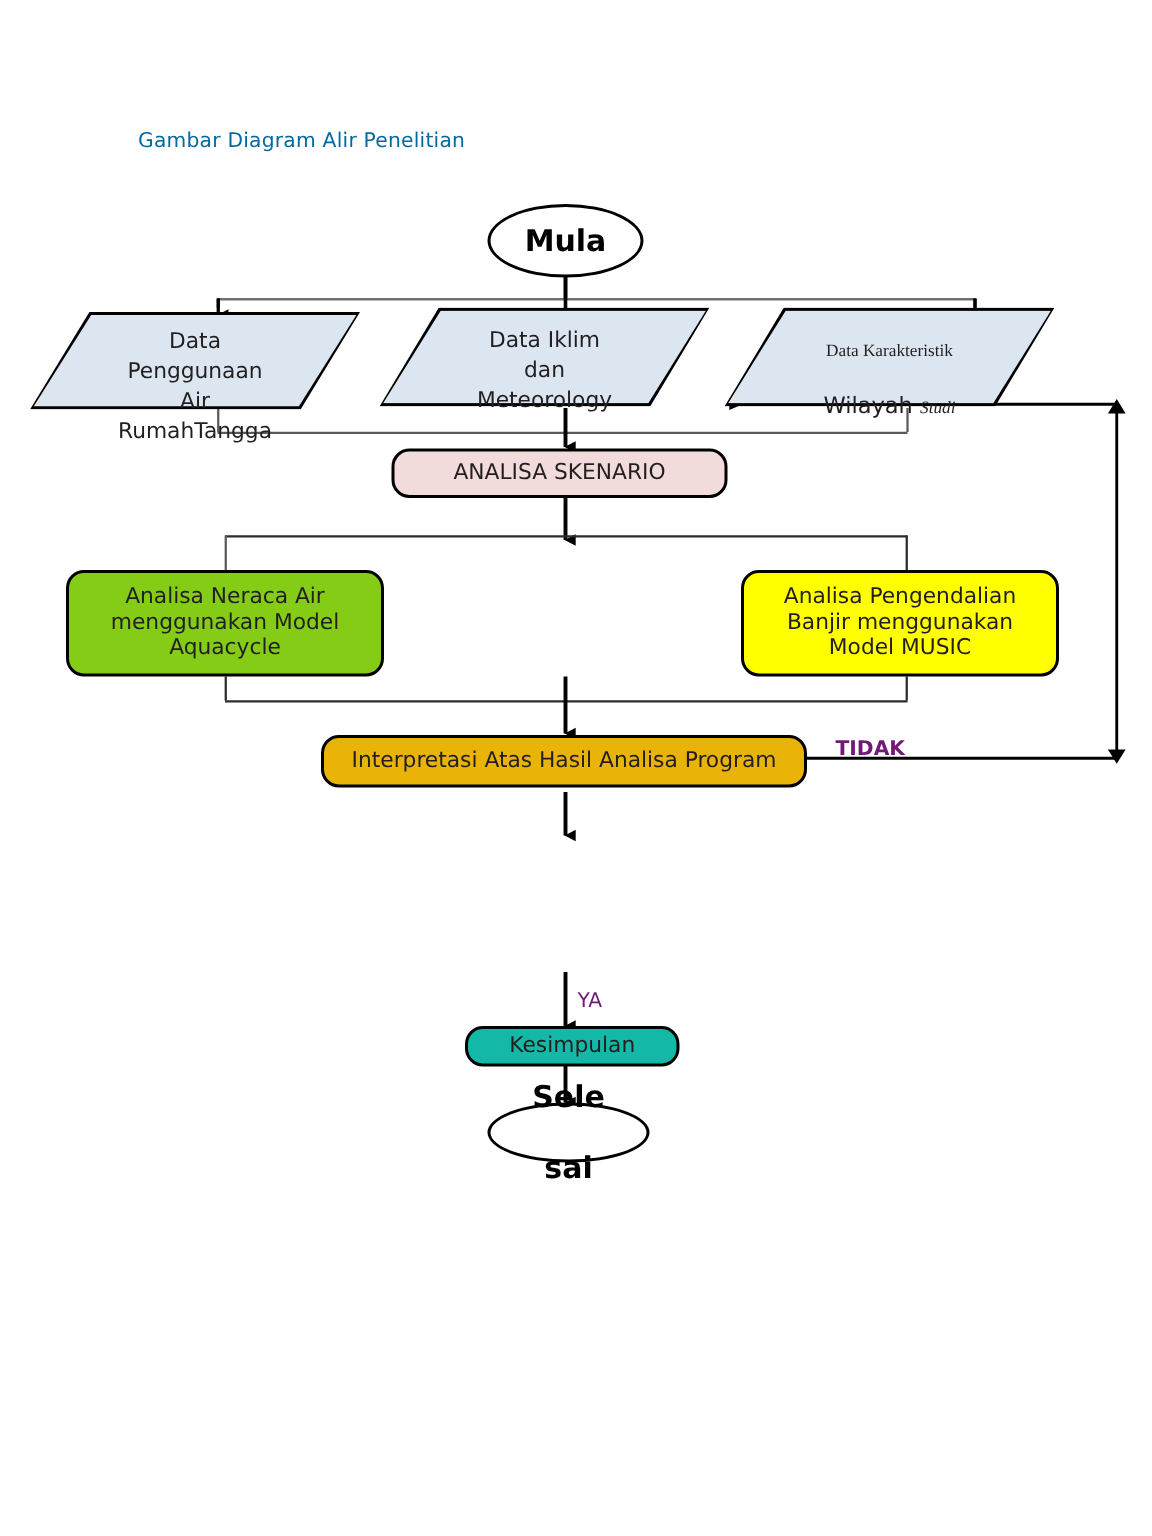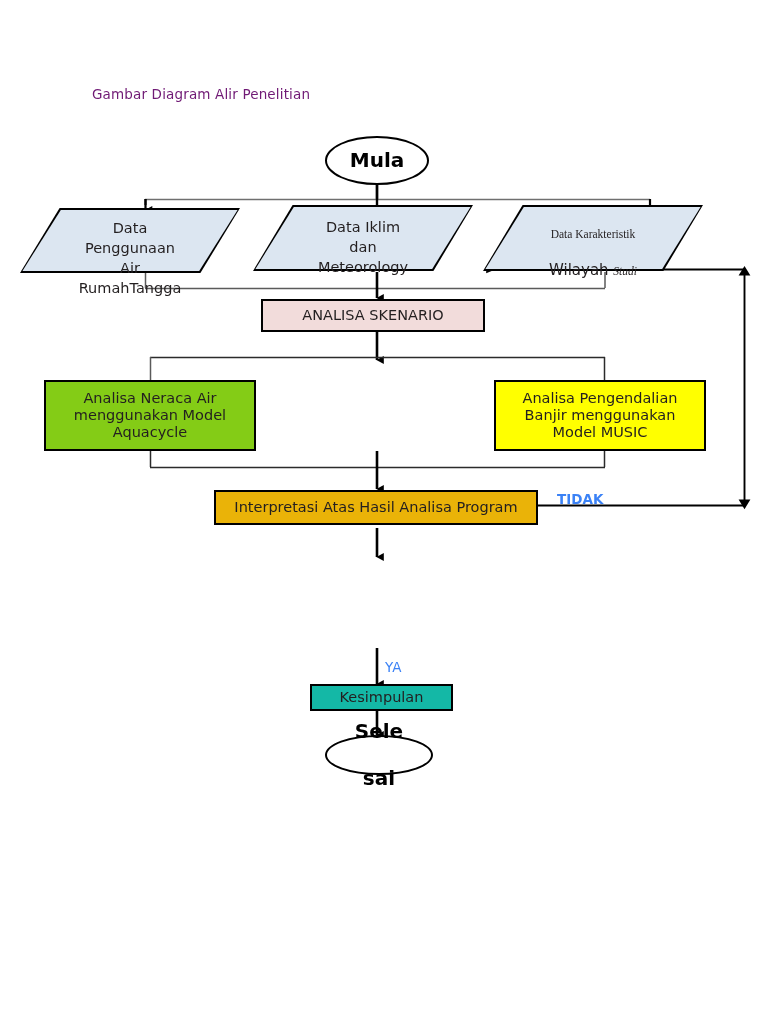--- a/index.html
+++ b/index.html
@@ -28,35 +28,36 @@
     height: 1024px;
   }
   .node {
     position: absolute;
     box-sizing: border-box;
     display: flex;
     align-items: center;
     justify-content: center;
     text-align: center;
     z-index: 3;
+    border-radius: 12px;
   }
   .node-label {
     display: block;
     width: 100%;
     line-height: 1.18;
     white-space: pre-line;
   }
 
   
   #page-title {
     position: absolute;
     left: 92px;
     top: 86px;
     font-size: 13.5px;
-    color: #701a75;
+    color: #0369a1;
     letter-spacing: 0.15px;
     z-index: 4;
   }
 
   
   .terminator {
     border: 2.6px solid #000000;
     border-radius: 50%;
     background: #ffffff;
     font-weight: bold;
@@ -130,21 +131,21 @@
     text-align: center;
     z-index: 4;
     white-space: pre-line;
   }
 
   
   .edge-label {
     position: absolute;
     z-index: 5;
     font-size: 13px;
-    color: #3b82f6;
+    color: #701a75;
   }
   .edge-label.bold {
     font-weight: bold;
     font-size: 13.5px;
   }
 </style>
 </head>
 <body>
 
 <div id="canvas">

